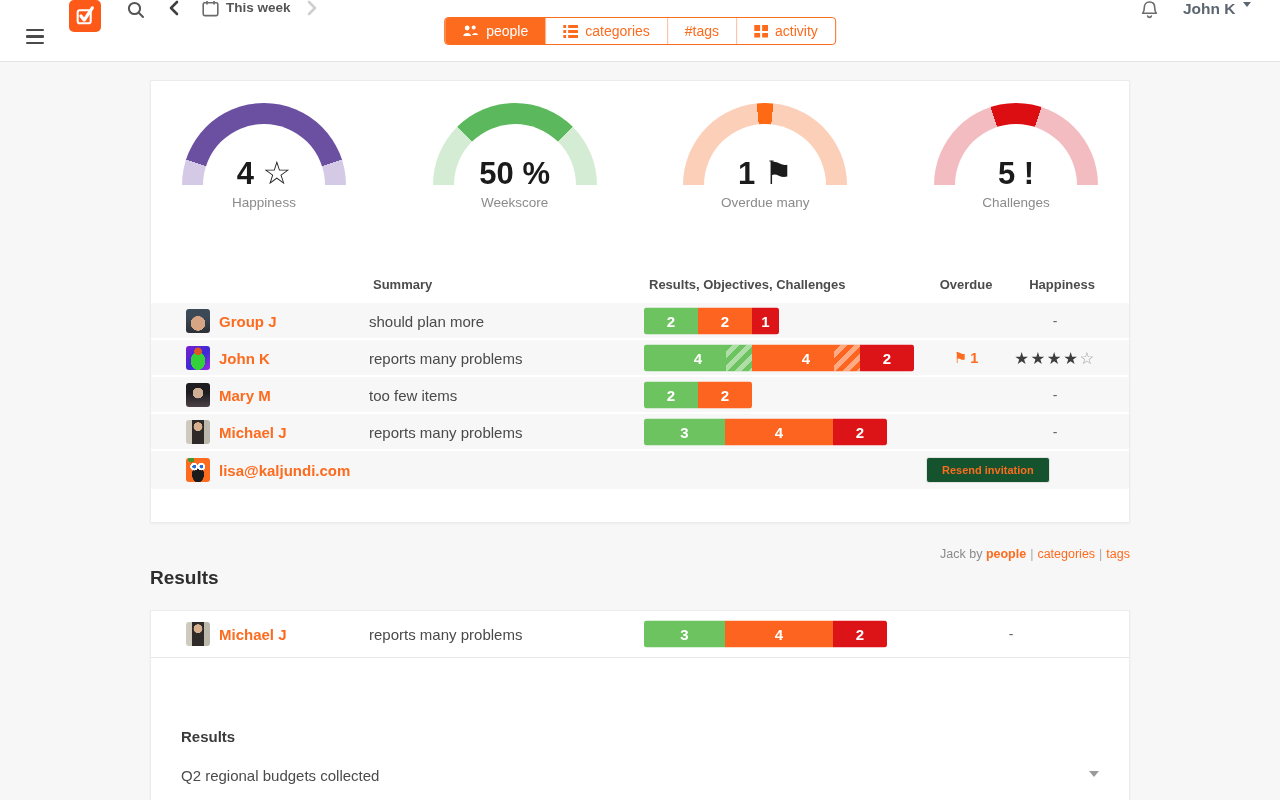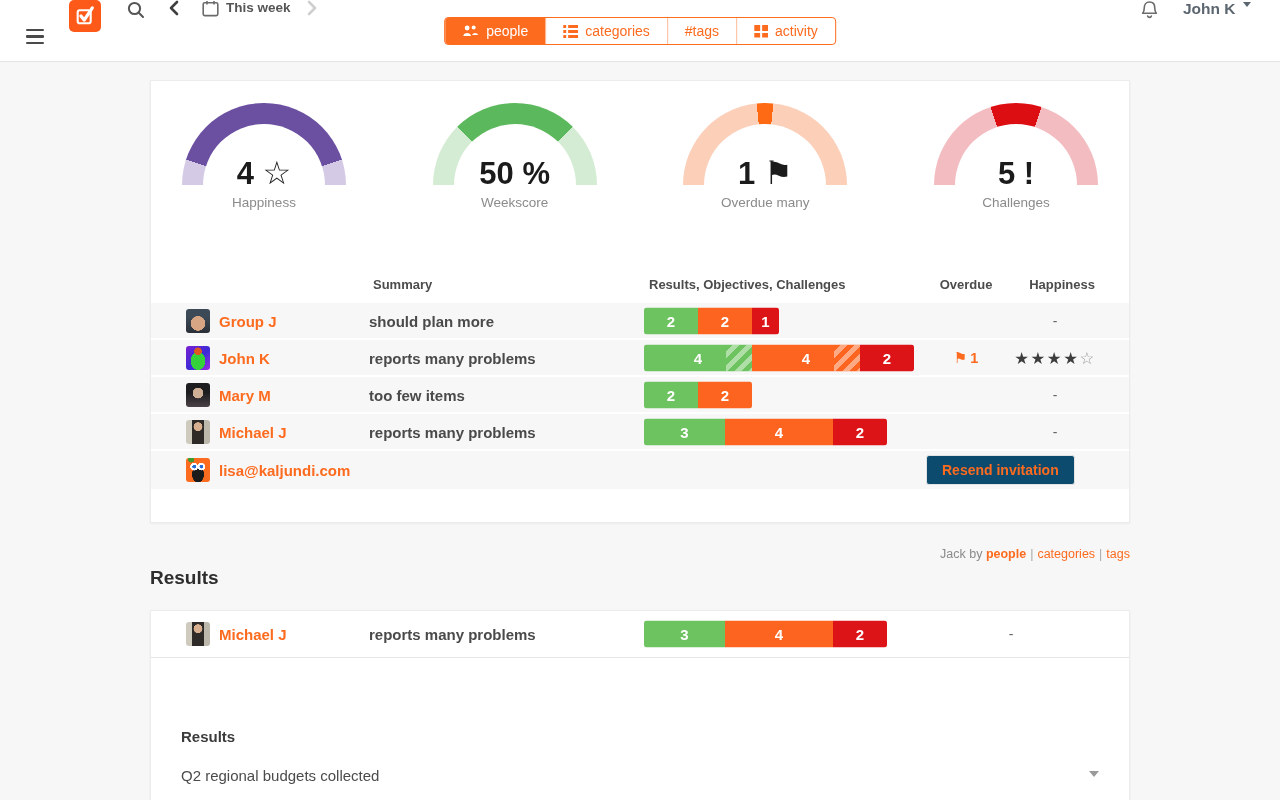--- a/index.html
+++ b/index.html
@@ -53,36 +53,36 @@
   .th-summary { left:222px; }
   .th-roc { left:498px; }
   .th-overdue { left:775px; width:80px; text-align:center; }
   .th-happiness { left:851px; width:120px; text-align:center; }
 
   .rows { }
   .prow { position:relative; height:35px; margin-bottom:2px; background:#f7f7f8; }
   .prow.tall { height:38px; }
   .avatar { position:absolute; left:35px; top:50%; transform:translateY(-50%); width:24px; height:24px; border-radius:3px; overflow:hidden; }
   .pname { position:absolute; left:68px; top:50%; transform:translateY(-50%); font-size:15px; font-weight:700; color:#fd6b1f; text-decoration:none; }
-  .psummary { position:absolute; left:218px; top:50%; transform:translateY(-50%); font-size:15px; color:#4a4a4a;font-weight:bold; }
+  .psummary { position:absolute; left:218px; top:50%; transform:translateY(-50%); font-size:15px; color:#4a4a4a; }
   .bars { position:absolute; left:493px; top:50%; transform:translateY(-50%); display:flex; border-radius:3px; overflow:hidden; }
   .seg { position:relative; height:27px; display:flex; align-items:center; justify-content:center; color:#fff; font-size:15px; font-weight:700; }
   .seg.green { background:#6dc35f; } .seg.orange { background:#fd6420; } .seg.red { background:#dc1418; }
   .seg .stripe { position:absolute; right:0; top:0; bottom:0; width:26px;
     background:repeating-linear-gradient(135deg, rgba(255,255,255,0) 0 5px, rgba(255,255,255,.45) 5px 10px); }
   .cell-overdue { position:absolute; left:775px; width:80px; text-align:center; top:50%; transform:translateY(-50%);
     color:#fd6b1f; font-size:14.5px; font-weight:700; }
   .cell-overdue .flag { font-size:15px; font-weight:400; margin-right:3px; }
   .cell-happiness { position:absolute; left:834px; width:140px; text-align:center; top:50%; transform:translateY(-50%); }
   .dash { color:#666; font-size:14px; }
   .stars { font-size:16.5px; letter-spacing:1.5px; color:#3d3d3d; white-space:nowrap; }
   .stars .off { color:#9a9a9a; }
   .resend-btn { position:absolute; left:775px; top:50%; transform:translateY(-50%);
-    background:#0c4a6e; border:1px solid #e3e3e3; border-radius:3px; padding:6px 15px;
-    color:#fd6b1f; font-size:14px; font-weight:700; cursor:pointer; font-family:inherit; }
+    background:#14532d; border:1px solid #e3e3e3; border-radius:3px; padding:6px 15px;
+    color:#fd6b1f; font-size:11px; font-weight:700; cursor:pointer; font-family:inherit; }
 
   
   .groupby { position:absolute; top:547px; left:150px; width:980px; text-align:right; font-size:12.5px; color:#8a8a8a; }
   .groupby a { color:#fd6b1f; text-decoration:none; cursor:pointer; }
   .groupby a.active { font-weight:700; }
   .gb-sep { color:#aaa; margin:0 4px; }
 
   
   .section-title { position:absolute; top:567px; left:150px; font-size:19px; font-weight:700; color:#2e2e2e; }
   .finance-row { position:relative; height:47px; background:#fff; border-bottom:1px solid #e6e6e6; }

